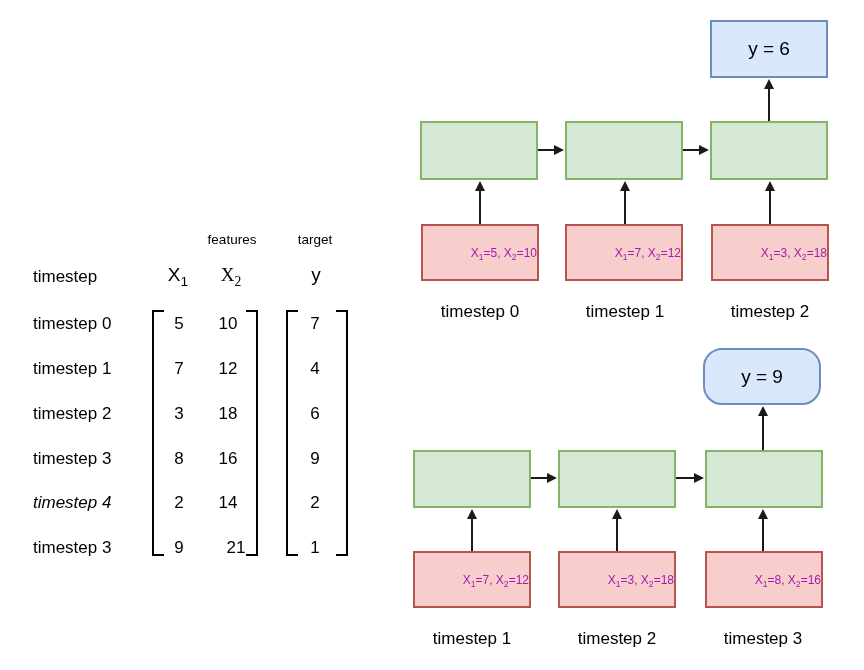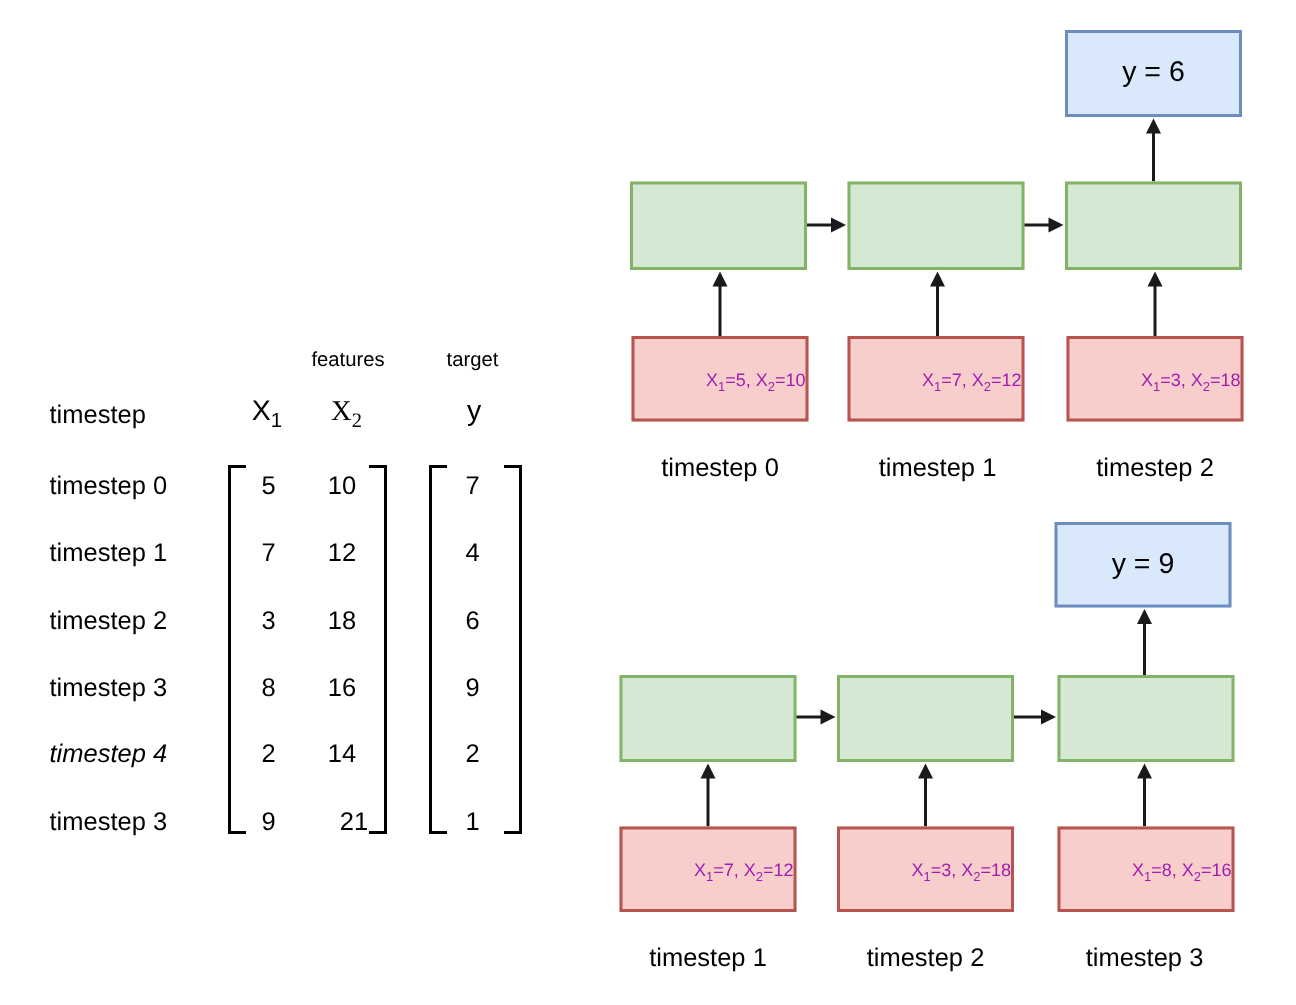--- a/index.html
+++ b/index.html
@@ -235,21 +235,21 @@
       <span><span>X</span><sub>1</sub>=<span>3</span>, <span>X</span><sub>2</sub>=<span>18</span></span>
     </div>
 
   <span class="ts-caption" style="left:480px; top:303px;">timestep 0</span>
   <span class="ts-caption" style="left:625px; top:303px;">timestep 1</span>
   <span class="ts-caption" style="left:770px; top:303px;">timestep 2</span>
 </div>
 
 <div>
 
-  <div class="box box-blue" style="left:703px; top:348px; width:118px; height:57px;">y = 9</div>
+  <div class="box box-blue" style="left:703px; top:348px; width:118px; height:57px;border-radius:19px;">y = 9</div>
 
   <div class="arrow-v" style="left:763px; top:415px; height:35px;"></div>
 
   <div class="box box-green" style="left:413px; top:450px; width:118px; height:58px;"></div>
   <div class="box box-green" style="left:558px; top:450px; width:118px; height:58px;"></div>
   <div class="box box-green" style="left:705px; top:450px; width:118px; height:58px;"></div>
 
   <div class="arrow-h" style="left:531px; top:478px; width:17px;"></div>
   <div class="arrow-h" style="left:676px; top:478px; width:19px;"></div>
 

